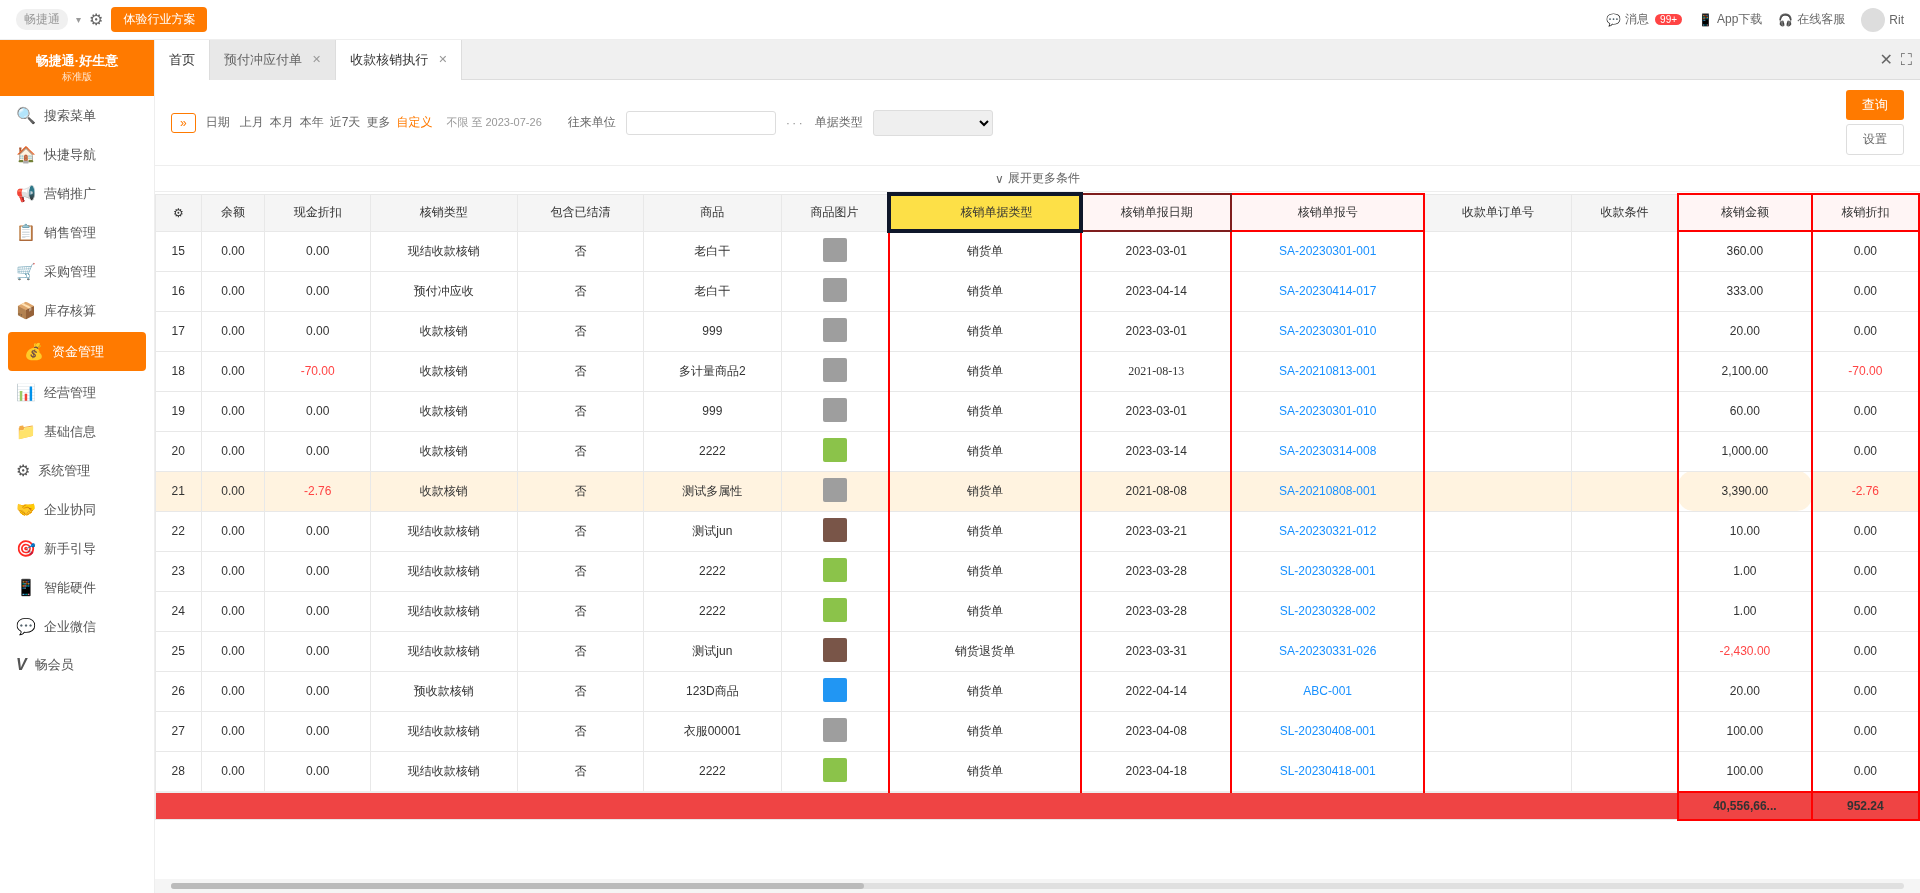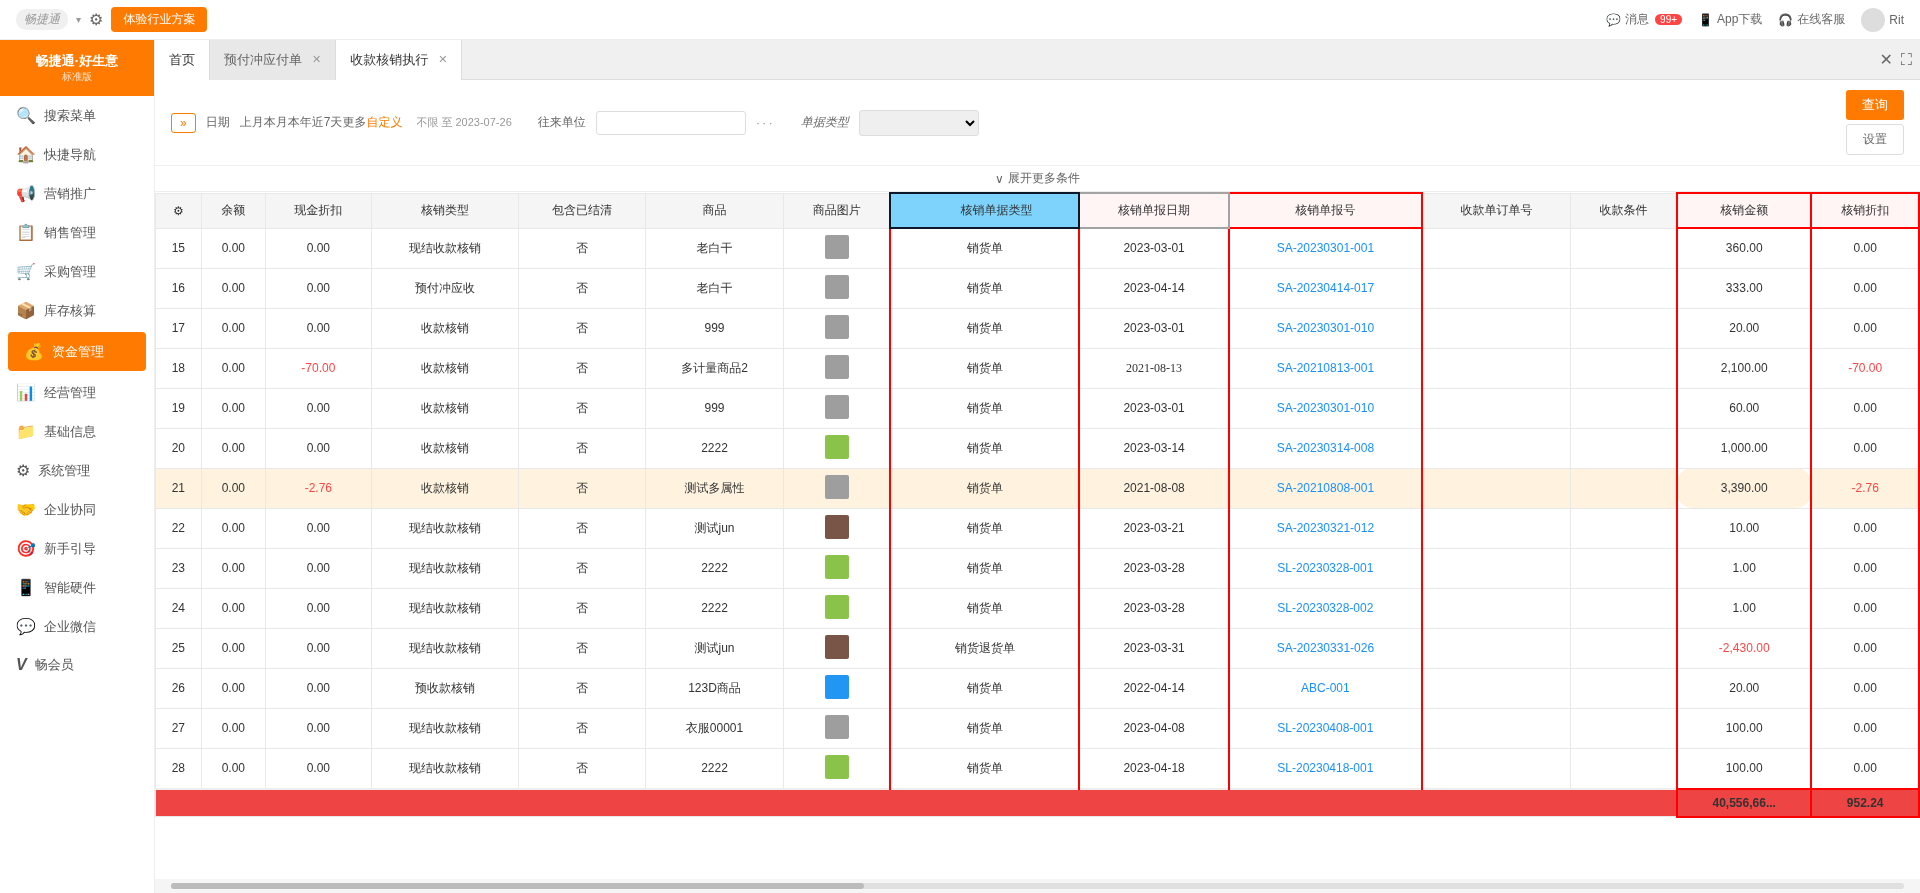--- a/index.html
+++ b/index.html
@@ -1,21 +1,21 @@
 <!DOCTYPE html>
 <html><head>
   <meta charset="utf-8">
   <style>
     * { box-sizing: border-box; margin: 0; padding: 0; }
     body { font-family: 'Microsoft YaHei', Arial, sans-serif; font-size: 13px; background: #f5f5f5; color: #333; overflow: hidden; }
 
     
     .top-bar { height: 40px; background: #fff; display: flex; align-items: center; padding: 0 16px; border-bottom: 1px solid #eee; gap: 12px; }
     .top-bar-left { display: flex; align-items: center; gap: 8px; }
-    .company-name { color: #999; font-size: 12px; background: #f0f0f0; padding: 2px 8px; border-radius: 10px; font-style: italic; }
+    .company-name { color: #999; font-size: 12px; background: #f0f0f0; padding: 2px 8px; border-radius: 10px; }
     .dropdown-arrow { color: #999; font-size: 10px; }
     .settings-icon { color: #666; font-size: 16px; cursor: pointer; }
     .trial-btn { background: #ff7a00; color: #fff; border: none; padding: 4px 12px; border-radius: 4px; cursor: pointer; font-size: 12px; }
     .top-bar-right { margin-left: auto; display: flex; align-items: center; gap: 16px; font-size: 12px; color: #666; }
     .badge { background: #ff4444; color: #fff; border-radius: 10px; padding: 0 5px; font-size: 10px; margin-left: 2px; }
     .top-right-item { display: flex; align-items: center; gap: 4px; cursor: pointer; }
     .user-avatar { width: 24px; height: 24px; background: #ddd; border-radius: 50%; }
 
     
     .app { display: flex; height: calc(100vh - 40px); }
@@ -48,21 +48,21 @@
     .page-header { background: #fff; padding: 12px 20px 0; border-bottom: 1px solid #eee; }
     .page-title { font-size: 18px; font-weight: bold; color: #333; margin-bottom: 8px; }
     .export-btn { display: flex; align-items: center; gap: 4px; color: #ff7a00; font-size: 12px; cursor: pointer; border: none; background: none; }
     .refresh-btn { display: flex; align-items: center; gap: 4px; color: #666; font-size: 12px; cursor: pointer; border: none; background: none; }
 
     
     .filter-area { background: #fff; padding: 10px 16px; display: flex; align-items: center; flex-wrap: wrap; gap: 10px; border-bottom: 1px solid #eee; position: relative; }
     .filter-toggle-btn { background: #fff; border: 1px solid #ff7a00; color: #ff7a00; padding: 2px 8px; border-radius: 3px; cursor: pointer; font-size: 12px; }
     .filter-row { display: flex; align-items: center; gap: 10px; flex: 1; }
     .filter-label { color: #666; font-size: 12px; white-space: nowrap; }
-    .date-options { display: flex; align-items: center; }
+    .date-options { display: flex; align-items: center; gap: 6px; }
     .date-option { color: #666; font-size: 12px; cursor: pointer; }
     .date-option.custom { color: #ff7a00; font-size: 12px; }
     .date-range { color: #999; font-size: 11px; }
     .filter-input { border: 1px solid #ddd; border-radius: 3px; padding: 4px 8px; font-size: 12px; width: 150px; }
     .filter-dots { color: #999; letter-spacing: 2px; }
     .single-type-select { border: 1px solid #ddd; border-radius: 3px; padding: 4px 8px; font-size: 12px; width: 120px; }
     .query-btn { background: #ff7a00; color: #fff; border: none; padding: 6px 16px; border-radius: 3px; cursor: pointer; font-size: 13px; }
     .settings-filter-btn { background: #fff; color: #666; border: 1px solid #ddd; padding: 6px 12px; border-radius: 3px; cursor: pointer; font-size: 12px; }
 
     .expand-more { display: flex; align-items: center; justify-content: center; padding: 4px; background: #fff; border-bottom: 1px solid #eee; cursor: pointer; color: #666; font-size: 12px; gap: 4px; }
@@ -230,21 +230,21 @@
             <span class="date-option custom">自定义</span>
           </div>
           <div style="display:flex;flex-direction:column; margin-left:4px;">
             <span class="date-range">不限 至 2023-07-26</span>
           </div>
 
           <span style="margin-left:16px;" class="filter-label">往来单位</span>
           <input class="filter-input" type="text" value="" style="">
           <span class="filter-dots">···</span>
 
-          <span style="margin-left:16px;font-style:italic;" class="filter-label">单据类型</span>
+          <span style="margin-left:0;" class="filter-label">单据类型</span>
           <select class="single-type-select">
             <option></option>
           </select>
         </div>
 
         <div style="display:flex; flex-direction:column; gap:4px; margin-left:auto;">
           <button class="query-btn">查询</button>
           <button class="settings-filter-btn">设置</button>
         </div>
       </div>
@@ -258,22 +258,22 @@
         <table>
           <thead>
             <tr>
               <th>⚙</th>
               <th>余额</th>
               <th>现金折扣</th>
               <th>核销类型</th>
               <th>包含已结清</th>
               <th>商品</th>
               <th>商品图片</th>
-              <th style="border:2px solid #0f172a; background:#7dd3fc;padding-left:29px;">核销单据类型</th>
-              <th style="border:2px solid #a3a3a3; background:#fff5f5;text-align:center;">核销单报日期</th>
+              <th style="border:4px solid #0f172a; background:#fde047;padding-left:29px;">核销单据类型</th>
+              <th style="border:2px solid #7f1d1d; background:#fff5f5;text-align:center;">核销单报日期</th>
               <th style="border:2px solid #f00; background:#fff5f5;">核销单报号</th>
               <th>收款单订单号</th>
               <th>收款条件</th>
               <th style="border:2px solid #f00; background:#fff5f5;">核销金额</th>
               <th style="border:2px solid #f00; background:#fff5f5;">核销折扣</th>
             </tr>
           </thead>
           <tbody id="table-body">
           <tr>
     <td>15</td>

